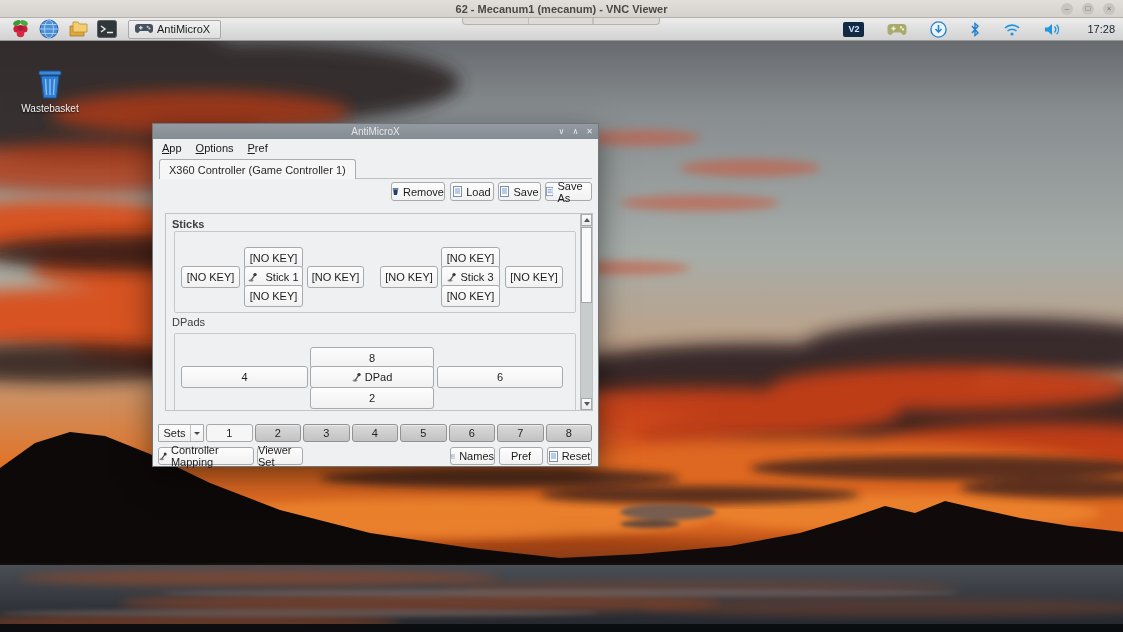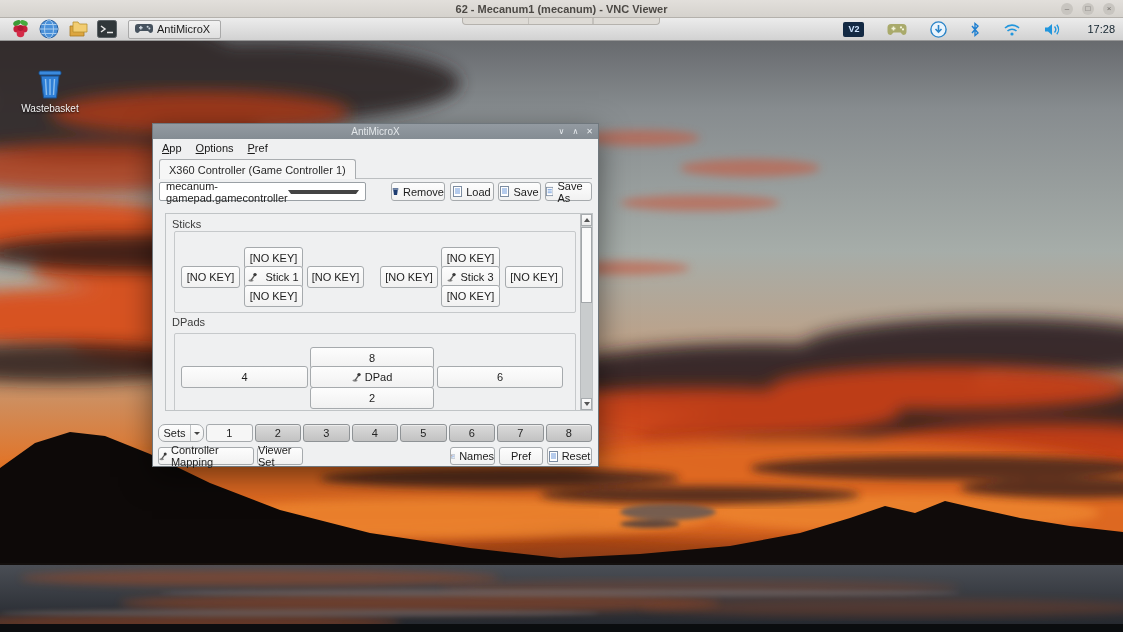--- a/index.html
+++ b/index.html
@@ -68,21 +68,21 @@
   .btn { display:flex; align-items:center; justify-content:center; gap:4px;
     background:linear-gradient(#fdfdfd,#f1f1f1); border:1px solid #a6aaad; border-radius:3px;
     font-size:11px; color:#1c1c1c; }
   .toolrow .btn { position:absolute; top:0; height:19px; }
   .b-remove { left:238px; width:54px; } .b-load { left:297px; width:44px; }
   .b-save { left:345px; width:43px; } .b-saveas { left:392px; width:47px; }
 
   .scrollarea { position:absolute; left:12px; top:89px; width:428px; height:198px;
     border:1px solid #c0c4c6; background:#eff0f1; overflow:hidden; }
   .group-label { position:absolute; font-size:11px; color:#3c3c3c; }
-  .lbl-sticks { left:6px; top:4px; } .lbl-dpads { left:6px; top:102px; }
+  .lbl-sticks { left:6px; top:4px;font-weight:bold; } .lbl-dpads { left:6px; top:102px; }
   .group-frame { position:absolute; left:8px; width:402px; border:1px solid #c6c9cb; border-radius:2px; }
   .frame-sticks { top:17px; height:82px; } .frame-dpads { top:119px; height:85px; }
   .scrollarea .btn { position:absolute; height:22px; }
   
   .s-c1-top { left:78px; top:33px; width:59px; } .s-c1-l { left:15px; top:52px; width:59px; }
   .s-c1-c { left:78px; top:52px; width:59px;gap:8px; } .s-c1-r { left:141px; top:52px; width:57px; }
   .s-c1-bot { left:78px; top:71px; width:59px; }
   .s-c2-top { left:275px; top:33px; width:59px; } .s-c2-l { left:214px; top:52px; width:58px; }
   .s-c2-c { left:275px; top:52px; width:59px; } .s-c2-r { left:339px; top:52px; width:58px; }
   .s-c2-bot { left:275px; top:71px; width:59px; }
@@ -94,21 +94,21 @@
   .scrollbar { position:absolute; right:0; top:0; width:12px; height:196px; background:#c9cccd; border-left:1px solid #b8bbbd; }
   .sb-btn { position:absolute; left:0; width:11px; height:12px; background:linear-gradient(#fbfbfb,#ececec);
     border:1px solid #a8acaf; display:flex; align-items:center; justify-content:center; }
   .sb-up { top:0; } .sb-down { bottom:0; }
   .sb-tri-up { width:0; height:0; border-left:3px solid transparent; border-right:3px solid transparent; border-bottom:4px solid #555; }
   .sb-tri-down { width:0; height:0; border-left:3px solid transparent; border-right:3px solid transparent; border-top:4px solid #555; }
   .sb-thumb { position:absolute; left:0; top:13px; width:11px; height:76px; background:#fafafa; border:1px solid #a3a7aa; }
 
   .sets-row { position:absolute; left:0; top:300px; width:100%; height:18px; }
   .sets-btn { position:absolute; left:5px; top:0; width:46px; height:18px; display:flex;
-    background:linear-gradient(#fdfdfd,#f0f0f0); border:1px solid #a6aaad; border-radius:7px; }
+    background:linear-gradient(#fdfdfd,#f0f0f0); border:1px solid #a6aaad; border-radius:1px; }
   .sets-txt { flex:1; font-size:11px; color:#1c1c1c; display:flex; align-items:center; justify-content:center; }
   .sets-arrow-box { width:13px; border-left:1px solid #bfc2c4; display:flex; align-items:center; justify-content:center; }
   .sets-arrow { width:0; height:0; border-left:3px solid transparent; border-right:3px solid transparent; border-top:3.5px solid #444; }
   .set-strip { position:absolute; left:53px; right:6px; top:0; height:18px; display:flex; gap:2px; }
   .set-btn { flex:1; font-size:11px; color:#242424; border:1px solid #8f9396; border-radius:3px;
     background:linear-gradient(#dadada,#c2c2c2); box-shadow:inset 0 1px 0 #ececec;
     display:flex; align-items:center; justify-content:center; }
   .set-btn.active { background:#f6f6f6; border-color:#a6aaad; box-shadow:none; }
 
   .bottom-row { position:absolute; left:0; top:323px; width:100%; height:18px; }
@@ -327,24 +327,20 @@
   <div class="menubar">
     <span class="menu-item">App</span>
     <span class="menu-item">Options</span>
     <span class="menu-item">Pref</span>
   </div>
 
   <div class="tab">X360 Controller (Game Controller 1)</div>
   <div class="tab-line"></div>
 
   <div class="toolrow">
-    <div class="combo">
-      <span>mecanum-gamepad.gamecontroller</span>
-      <span class="combo-arrow"></span>
-    </div>
     <div class="btn b-remove">
       <svg width="10" height="11" viewBox="0 0 10 11">
         <rect x="1" y="1" width="8" height="1.8" fill="#1d3c70"></rect>
         <path d="M1.8,3.5 h6.4 l-1,7 h-4.4 Z" fill="#1d3c70"></path>
       </svg>
       <span>Remove</span>
     </div>
     <div class="btn b-load">
       <svg width="9" height="11" viewBox="0 0 9 11">
         <rect x="0.5" y="0.5" width="8" height="10" fill="#fff" stroke="#7d8da2"></rect>

